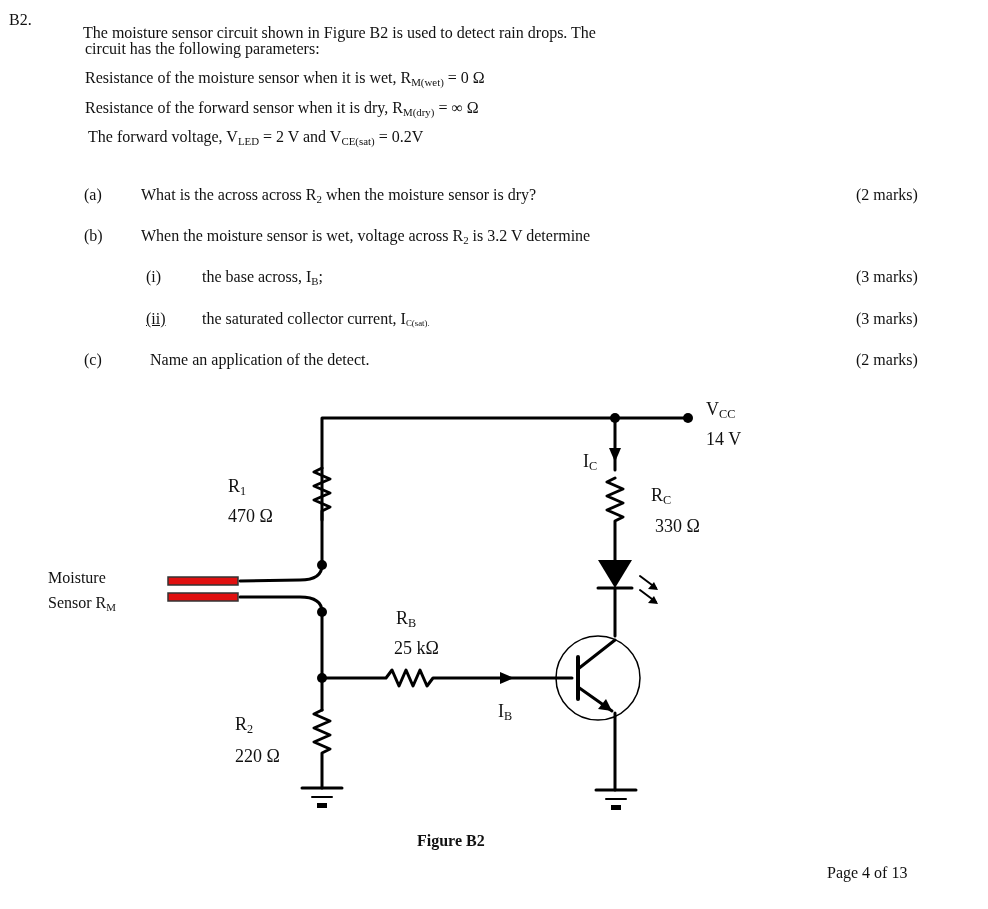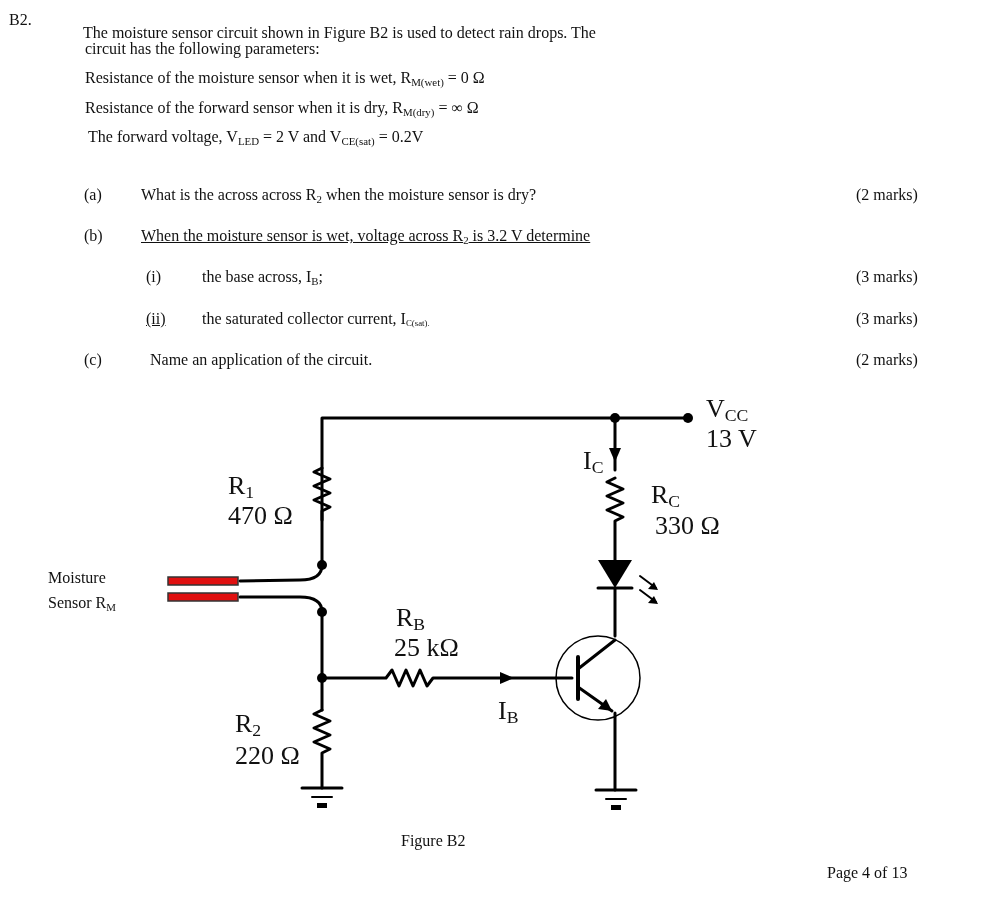--- a/index.html
+++ b/index.html
@@ -1,20 +1,20 @@
 <!DOCTYPE html>
 <html><head>
 <meta charset="utf-8">
 <style>
   html, body { margin: 0; padding: 0; background: #ffffff; }
   body { width: 988px; height: 909px; position: relative; overflow: hidden;
          font-family: "Liberation Serif", "DejaVu Serif", serif; color: #111; }
   .abs { position: absolute; white-space: nowrap; }
   .t24 { font-size: 16px; line-height: 26px; }
-  .t21 { font-size: 26px; line-height: 24px; }
+  .t21 { font-size: 18px; line-height: 24px; }
   .t18 { font-size: 16px; line-height: 20px; }
   sub.s { font-size: 0.68em; vertical-align: -0.25em; line-height: 0; }
   sub.xs { font-size: 0.55em; vertical-align: -0.25em; line-height: 0; }
   svg#circuit { position: absolute; left: 0; top: 0; }
 </style>
 </head>
 <body>
 
 <div class="abs t24" style="left:9px; top:7px;">B2.</div>
 <div class="abs t24" style="left:83px; top:20px;">The moisture sensor circuit shown in Figure B2 is used to detect rain drops. The</div>
@@ -24,32 +24,32 @@
 
 <div class="abs t24" style="left:85px; top:95px;"><span>Resistance of the forward sensor when it is dry, R</span><sub class="s">M(dry)</sub><span> = ∞ Ω</span></div>
 
 <div class="abs t24" style="left:88px; top:124px;"><span>The forward voltage, V</span><sub class="s">LED</sub><span> = 2 V and V</span><sub class="s">CE(sat)</sub><span> = 0.2V</span></div>
 
 <div class="abs t24" style="left:84px; top:182px;">(a)</div>
 <div class="abs t24" style="left:141px; top:182px;"><span>What is the across across R</span><sub class="s">2</sub><span> when the moisture sensor is dry?</span></div>
 <div class="abs t24" style="left:856px; top:182px;">(2 marks)</div>
 
 <div class="abs t24" style="left:84px; top:223px;">(b)</div>
-<div class="abs t24" style="left:141px; top:223px;text-decoration:underline;"><span>When the moisture sensor is wet, voltage across R</span><sub class="s">2</sub><span> is 3.2 V determine</span></div>
+<div class="abs t24" style="left:141px; top:223px;"><span>When the moisture sensor is wet, voltage across R</span><sub class="s">2</sub><span> is 3.2 V determine</span></div>
 
 <div class="abs t24" style="left:146px; top:264px;">(i)</div>
 <div class="abs t24" style="left:202px; top:264px;"><span>the base across, I</span><sub class="s">B</sub><span>;</span></div>
 <div class="abs t24" style="left:856px; top:264px;">(3 marks)</div>
 
 <div class="abs t24" style="left:146px; top:306px;text-decoration:underline;">(ii)</div>
 <div class="abs t24" style="left:202px; top:306px;"><span>the saturated collector current, I</span><sub class="xs">C(sat).</sub></div>
 <div class="abs t24" style="left:856px; top:306px;">(3 marks)</div>
 
 <div class="abs t24" style="left:84px; top:347px;">(c)</div>
-<div class="abs t24" style="left:150px; top:347px;">Name an application of the circuit.</div>
+<div class="abs t24" style="left:150px; top:347px;">Name an application of the detect.</div>
 <div class="abs t24" style="left:856px; top:347px;">(2 marks)</div>
 
 <svg id="circuit" width="988" height="909" viewBox="0 0 988 909">
   <g fill="none" stroke="#000" stroke-width="3" stroke-linecap="round" stroke-linejoin="round">
 
     <polyline points="322,520 322,418 615,418 688,418"></polyline>
 
     <polyline points="322,468 314,472 330,479 314,486 330,493 314,500 330,507 322,511 322,565"></polyline>
 
     <path d="M322,565 Q322,580 300,580 L240,581"></path>
@@ -106,36 +106,36 @@
     <rect x="611" y="805" width="10" height="5"></rect>
   </g>
 
   <g stroke="#333" stroke-width="1.5" fill="#e01010">
     <rect x="168" y="577" width="70" height="8"></rect>
     <rect x="168" y="593" width="70" height="8"></rect>
   </g>
 </svg>
 
 <div class="abs t21" style="left:706px; top:397px;"><span>V</span><sub class="s">CC</sub></div>
-<div class="abs t21" style="left:706px; top:427px;">13 V</div>
+<div class="abs t21" style="left:706px; top:427px;">14 V</div>
 
 <div class="abs t21" style="left:583px; top:449px;"><span>I</span><sub class="s">C</sub></div>
 
 <div class="abs t21" style="left:228px; top:474px;"><span>R</span><sub class="s">1</sub></div>
 <div class="abs t21" style="left:228px; top:504px;">470 Ω</div>
 
 <div class="abs t21" style="left:651px; top:483px;"><span>R</span><sub class="s">C</sub></div>
 <div class="abs t21" style="left:655px; top:514px;">330 Ω</div>
 
 <div class="abs t18" style="left:48px; top:568px;">Moisture</div>
 <div class="abs t18" style="left:48px; top:593px;"><span>Sensor  R</span><sub class="s">M</sub></div>
 
 <div class="abs t21" style="left:396px; top:606px;"><span>R</span><sub class="s">B</sub></div>
 <div class="abs t21" style="left:394px; top:636px;">25 kΩ</div>
 
 <div class="abs t21" style="left:498px; top:699px;"><span>I</span><sub class="s">B</sub></div>
 
 <div class="abs t21" style="left:235px; top:712px;"><span>R</span><sub class="s">2</sub></div>
 <div class="abs t21" style="left:235px; top:744px;">220 Ω</div>
 
-<div class="abs t24" style="left:401px; top:828px;">Figure B2</div>
+<div class="abs t24" style="left:417px; top:828px;font-weight:bold;">Figure B2</div>
 
 <div class="abs t24" style="left:827px; top:860px;">Page 4 of 13</div>
 
 </body></html>

